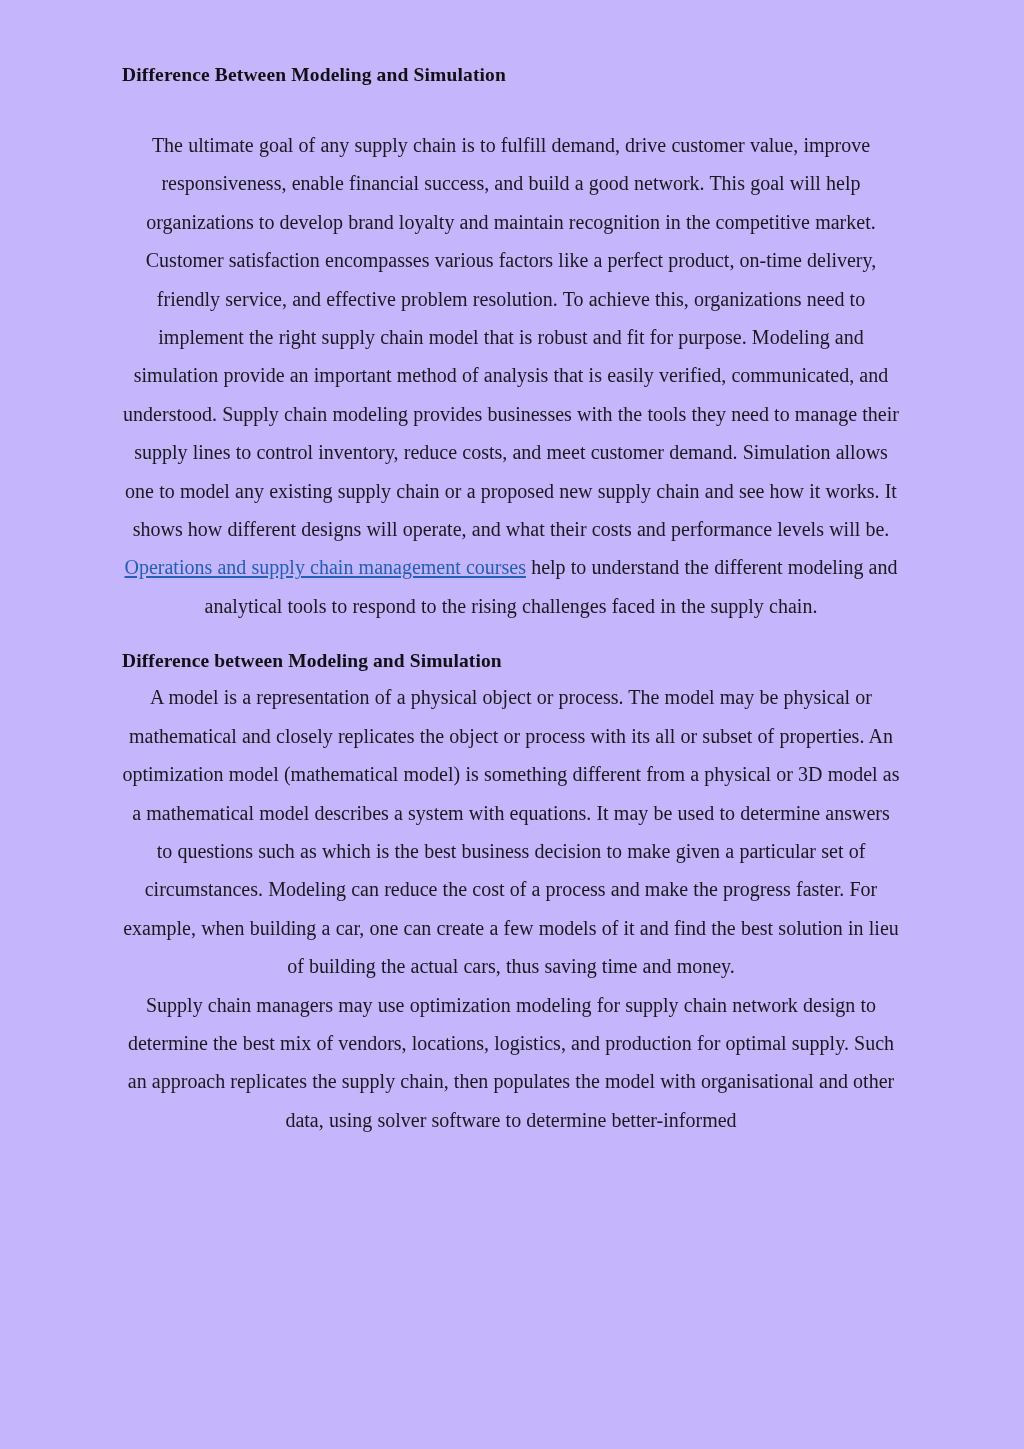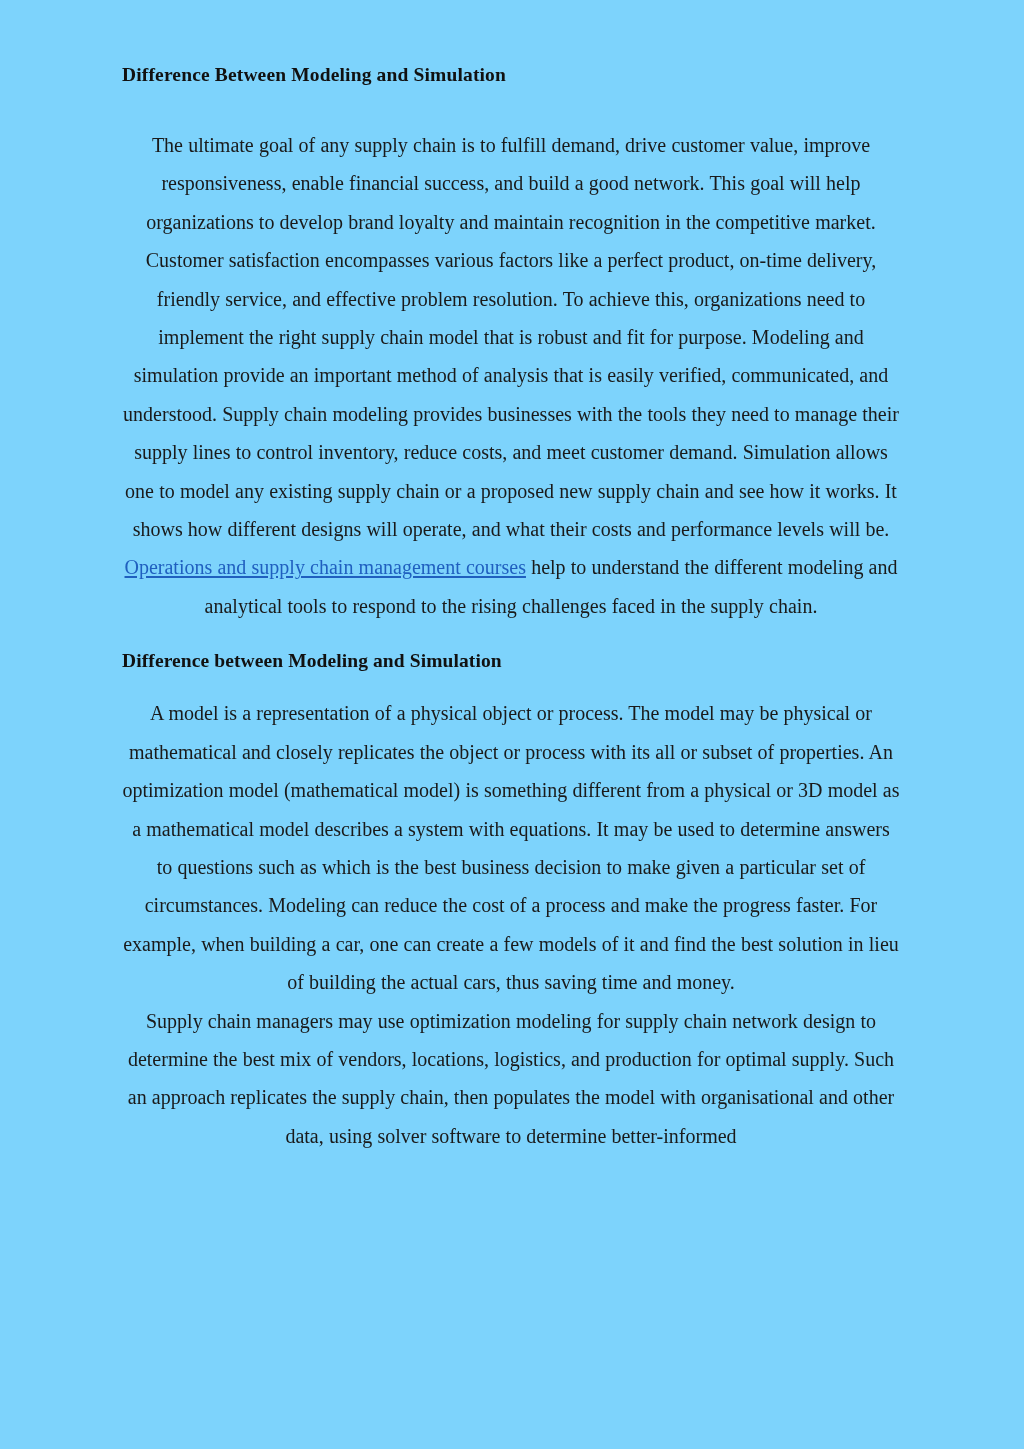--- a/index.html
+++ b/index.html
@@ -13,21 +13,21 @@
     height: 1449px;
     overflow: hidden;
     font-family: "Liberation Serif", "DejaVu Serif", serif;
     color: #1a1a1a;
     -webkit-font-smoothing: antialiased;
   }
   .page {
     position: relative;
     width: 1024px;
     height: 1449px;
-    background: #7dd3fc;
+    background: #c4b5fd;
     box-sizing: border-box;
     padding: 62px 124px 0 122px;
   }
   .doc-title {
     font-size: 19.5px;
     font-weight: bold;
     line-height: 26px;
     letter-spacing: 0.15px;
     margin: 0;
     color: #111111;
@@ -48,21 +48,21 @@
     font-weight: bold;
     line-height: 30px;
     margin: 0;
     color: #111111;
     letter-spacing: 0.1px;
   }
   .sub-heading-block {
     margin-top: 21px;
   }
   .sub-heading-block p.body-par {
-    margin-top: 18px;
+    margin-top: 2px;
   }
   a.doc-link {
     color: #1f5fbf;
     text-decoration: underline;
     text-underline-offset: 2px;
   }
 </style>
 </head>
 <body>
 

